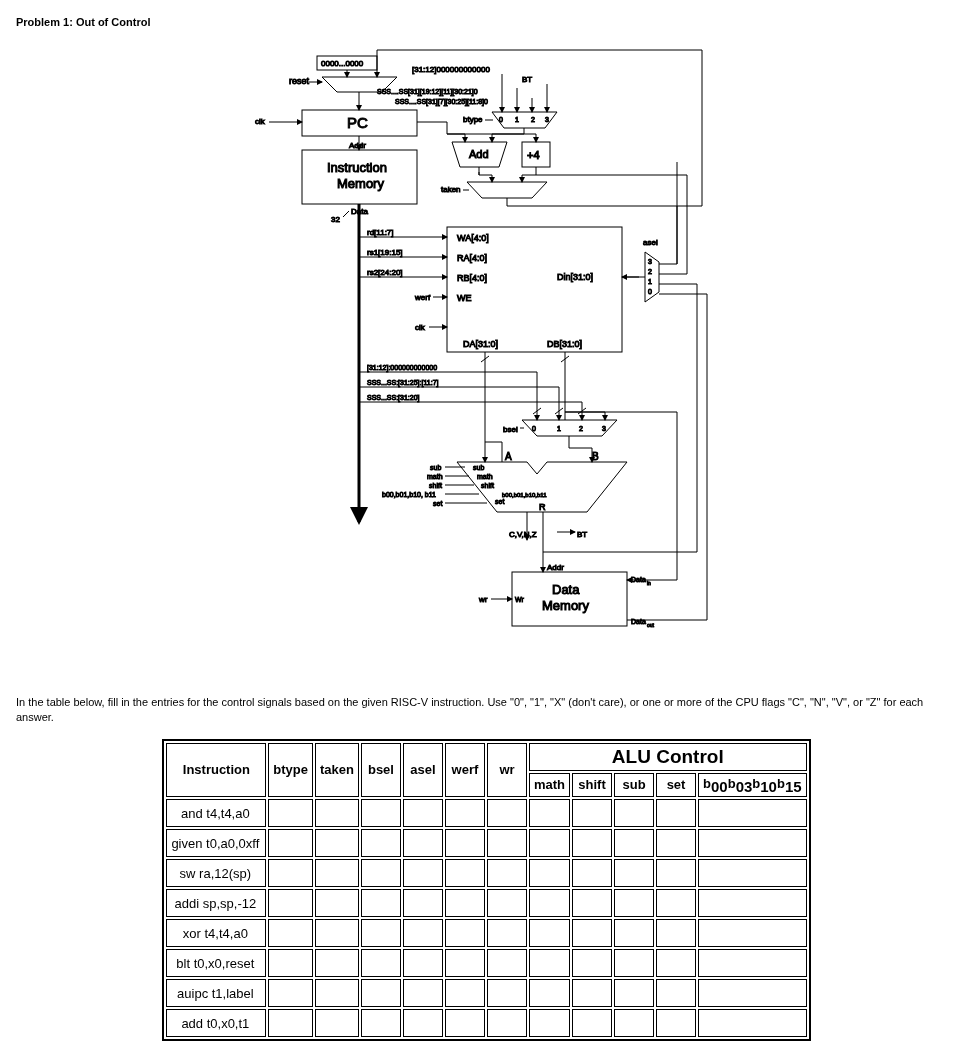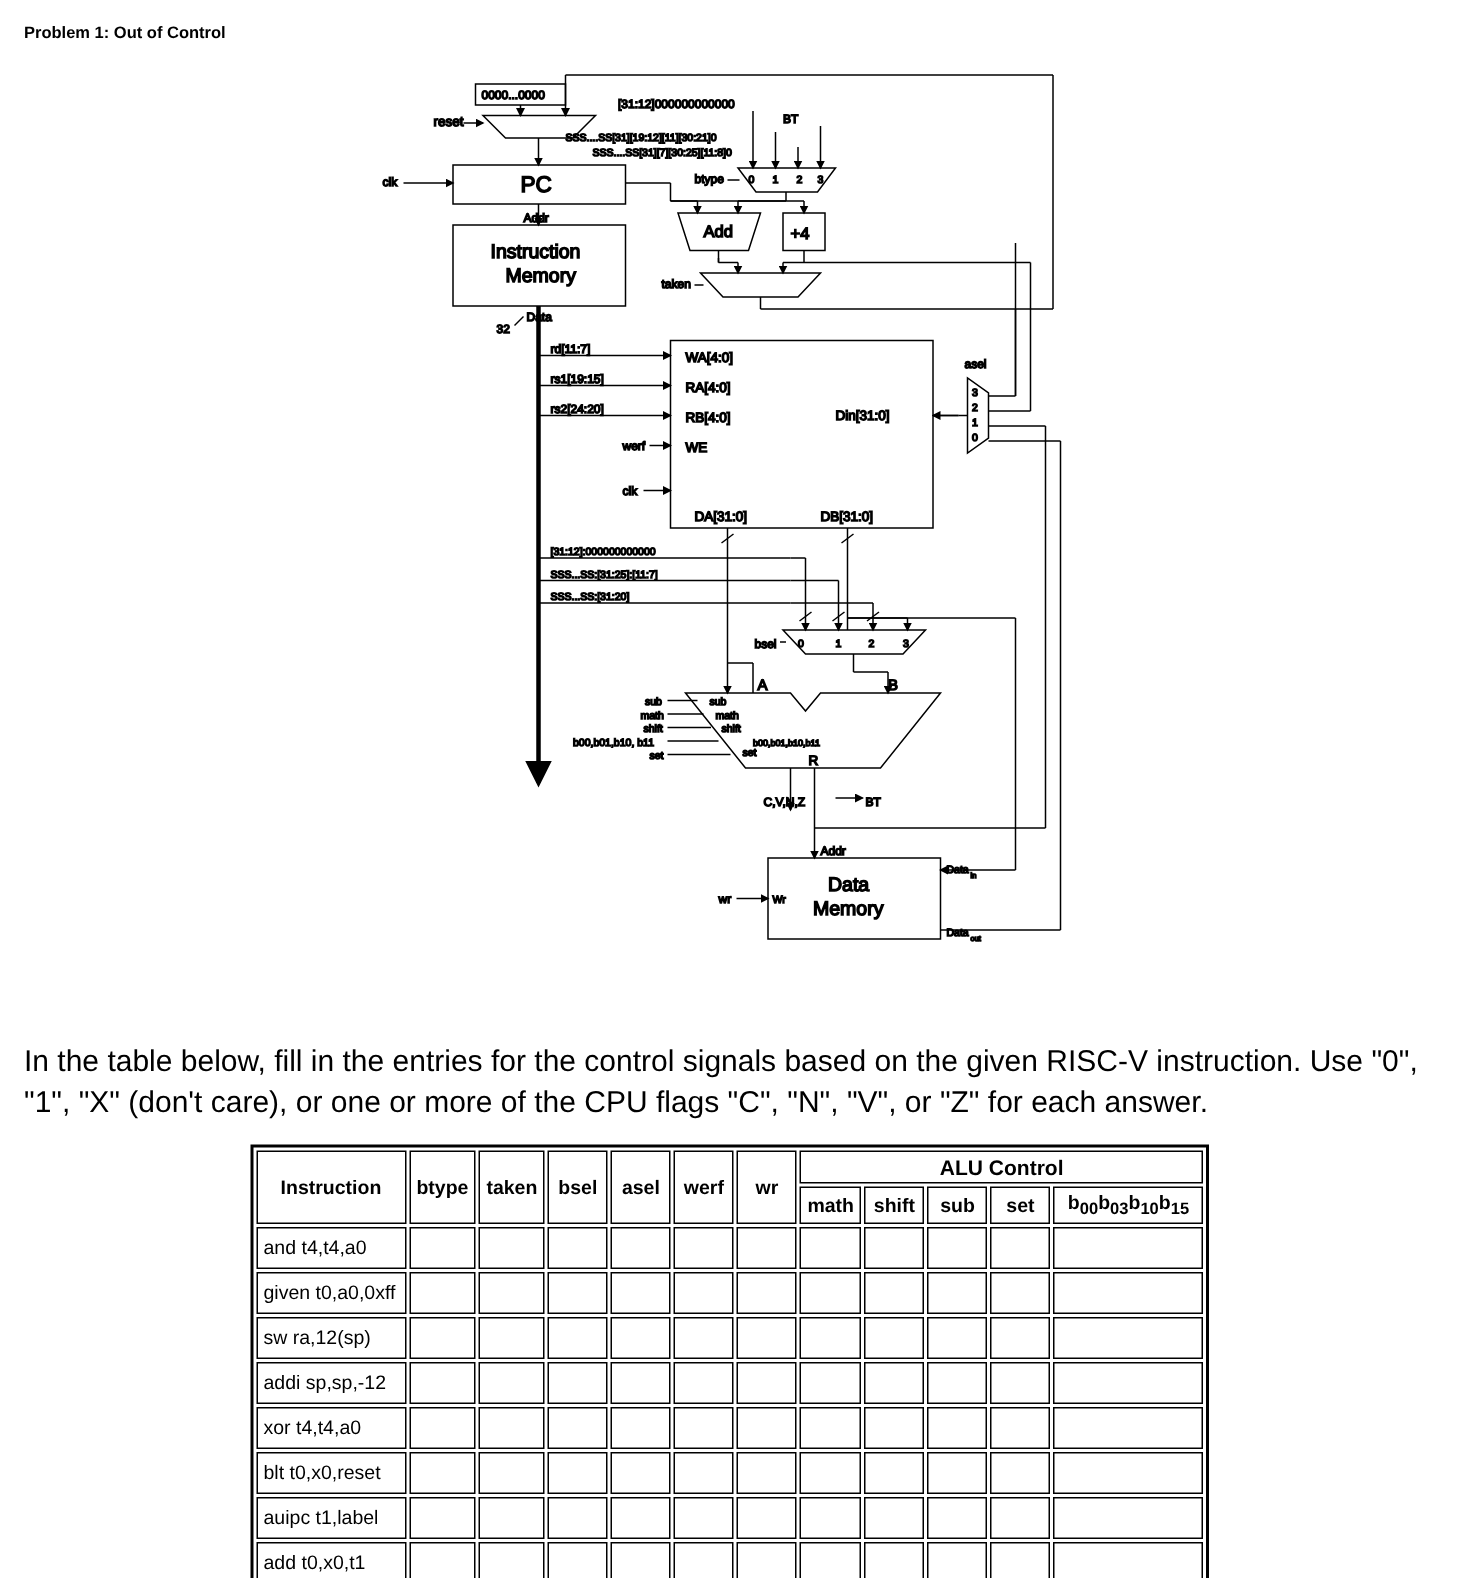--- a/index.html
+++ b/index.html
@@ -12,43 +12,43 @@
   h1 {
     font-size: 11px;
     font-weight: bold;
     margin: 0 0 14px 0;
   }
   .diagram-wrap {
     text-align: center;
     margin-bottom: 20px;
   }
   .description {
-    font-size: 20px;
+    font-size: 11px;
     line-height: 1.35;
     margin-bottom: 14px;
   }
   .tbl-wrap { display:flex; justify-content:center; }
   table.ctl {
     border-collapse: separate;
     border-spacing: 2px;
     border: 2px solid #000;
   }
   table.ctl th, table.ctl td {
     border: 1px solid #000;
     padding: 2px 4px;
     font-size: 13px;
     background: #fff;
     vertical-align: middle;
   }
   table.ctl th { font-weight: bold; text-align:center; }
-  table.ctl td.instr { text-align:left; padding-right:6px; font-size:13px; }
+  table.ctl td.instr { text-align:center; padding-right:6px; font-size:13px; }
   table.ctl td.cell { min-width: 30px; height: 22px; }
   table.ctl td.cell-wide { min-width: 90px; }
-  table.ctl th.alu-head { font-weight:bold; font-size:14px; }
-  .sub { font-size: 11px; vertical-align: sub; }
+  table.ctl th.alu-head { font-weight:bold; font-size:19px; }
+  .sub { font-size: 15px; vertical-align: sub; }
   svg text { font-family: Arial, Helvetica, sans-serif; }
 </style>
 </head>
 <body>
 
 <h1>Problem 1: Out of Control</h1>
 
 <div class="diagram-wrap">
 <svg width="480" height="630" viewBox="0 0 480 630">
   <defs>

